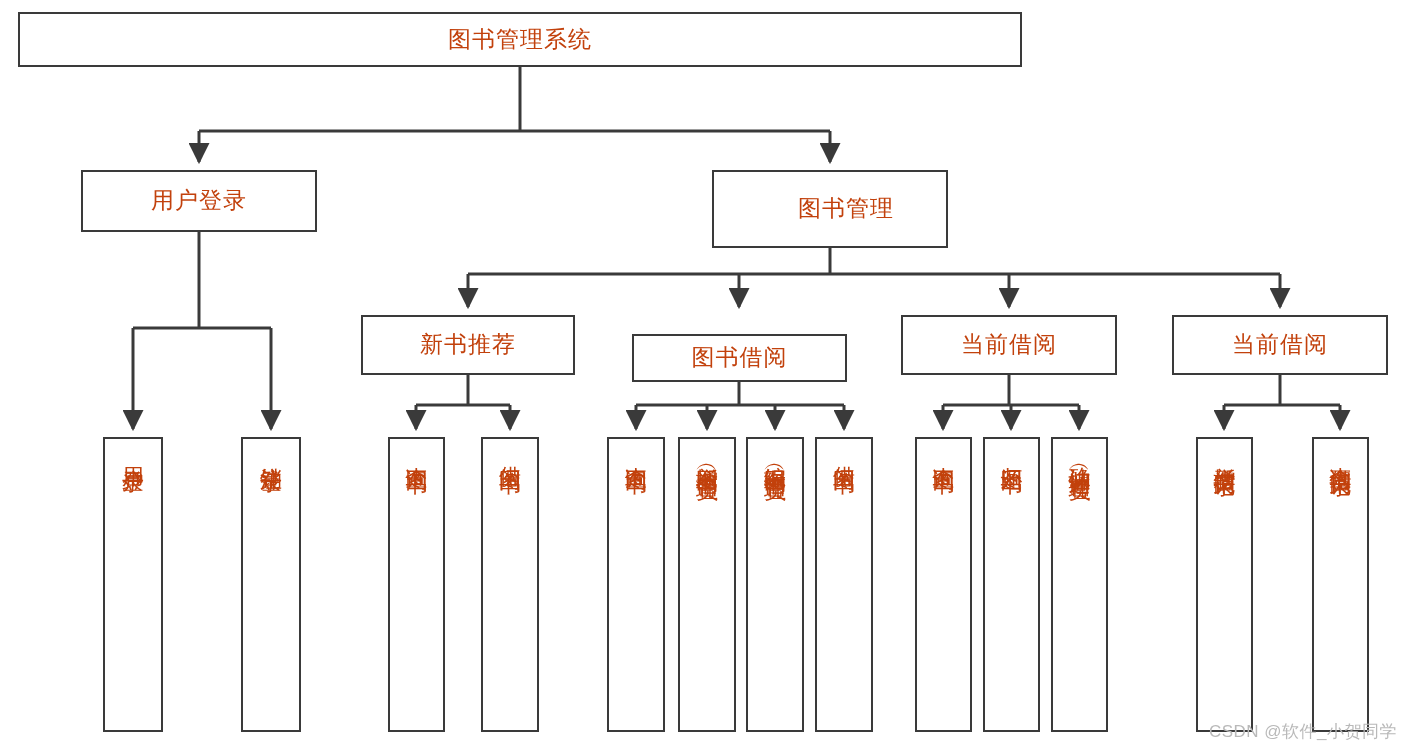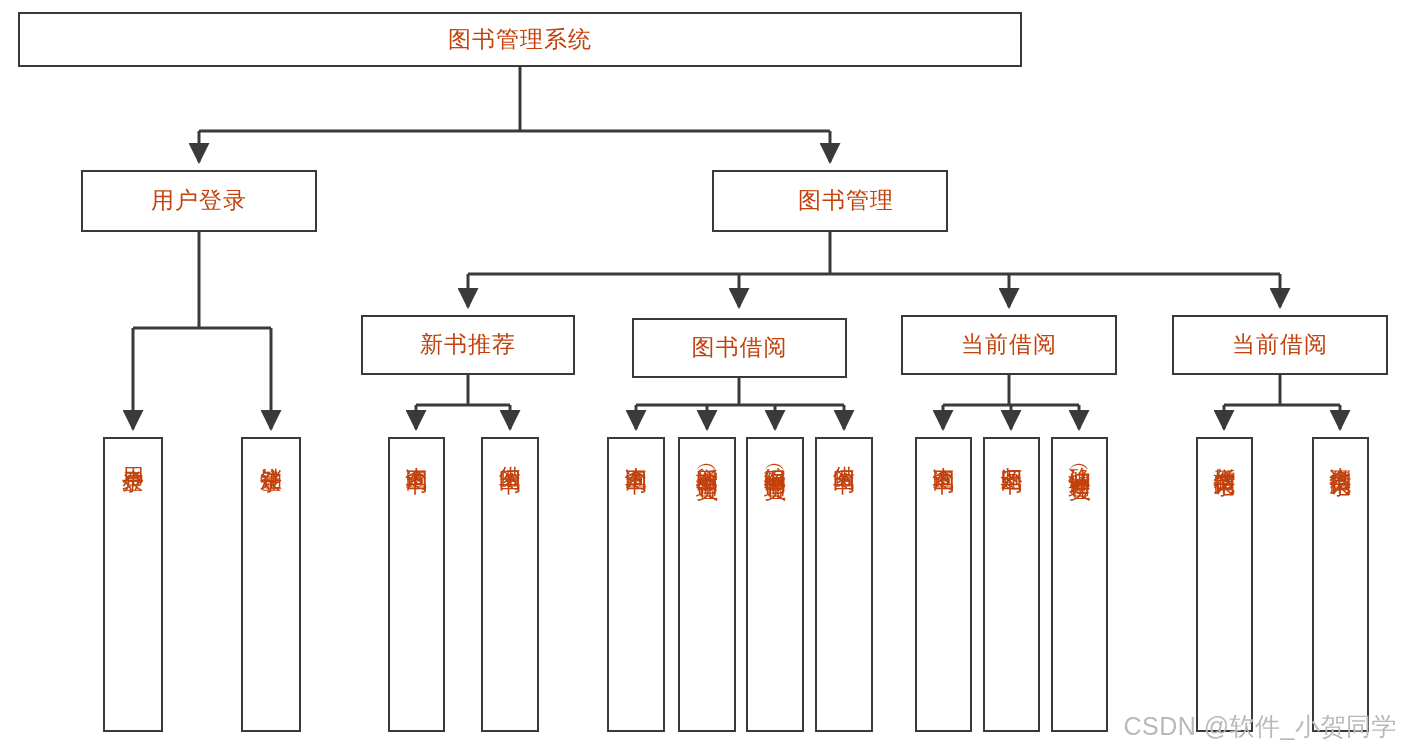--- a/index.html
+++ b/index.html
@@ -52,21 +52,21 @@
   }
   .node.vert .vtext {
     writing-mode: vertical-rl;
     text-orientation: upright;
     white-space: nowrap;
   }
   .watermark {
     position: absolute;
     right: 8px;
     bottom: 4px;
-    font-size: 25px;
+    font-size: 17px;
     color: #b9b9b9;
     letter-spacing: 0.5px;
     white-space: nowrap;
   }
 </style>
 </head>
 <body>
 
 <div id="canvas">
 
@@ -121,28 +121,28 @@
     </g>
   </svg>
 
   <div class="node horiz" style="left:18px; top:12px; width:1004px; height:55px;">
     <span>图书管理系统</span>
   </div>
 
   <div class="node horiz" style="left:81px; top:170px; width:236px; height:62px;">
     <span>用户登录</span>
   </div>
-  <div class="node horiz" style="left:712px; top:170px; width:236px; height:62px;padding-left:32px;">
+  <div class="node horiz" style="left:712px; top:170px; width:236px; height:78px;padding-left:32px;">
     <span>图书管理</span>
   </div>
 
   <div class="node horiz" style="left:361px; top:315px; width:214px; height:60px;">
     <span>新书推荐</span>
   </div>
-  <div class="node horiz" style="left:632px; top:318px; width:215px; height:60px;">
+  <div class="node horiz" style="left:632px; top:334px; width:215px; height:48px;">
     <span>图书借阅</span>
   </div>
   <div class="node horiz" style="left:901px; top:315px; width:216px; height:60px;text-align:center;">
     <span>当前借阅</span>
   </div>
   <div class="node horiz" style="left:1172px; top:315px; width:216px; height:60px;">
     <span>当前借阅</span>
   </div>
 
   <div class="node vert" style="left:103px; top:437px; width:60px; height:295px;">

